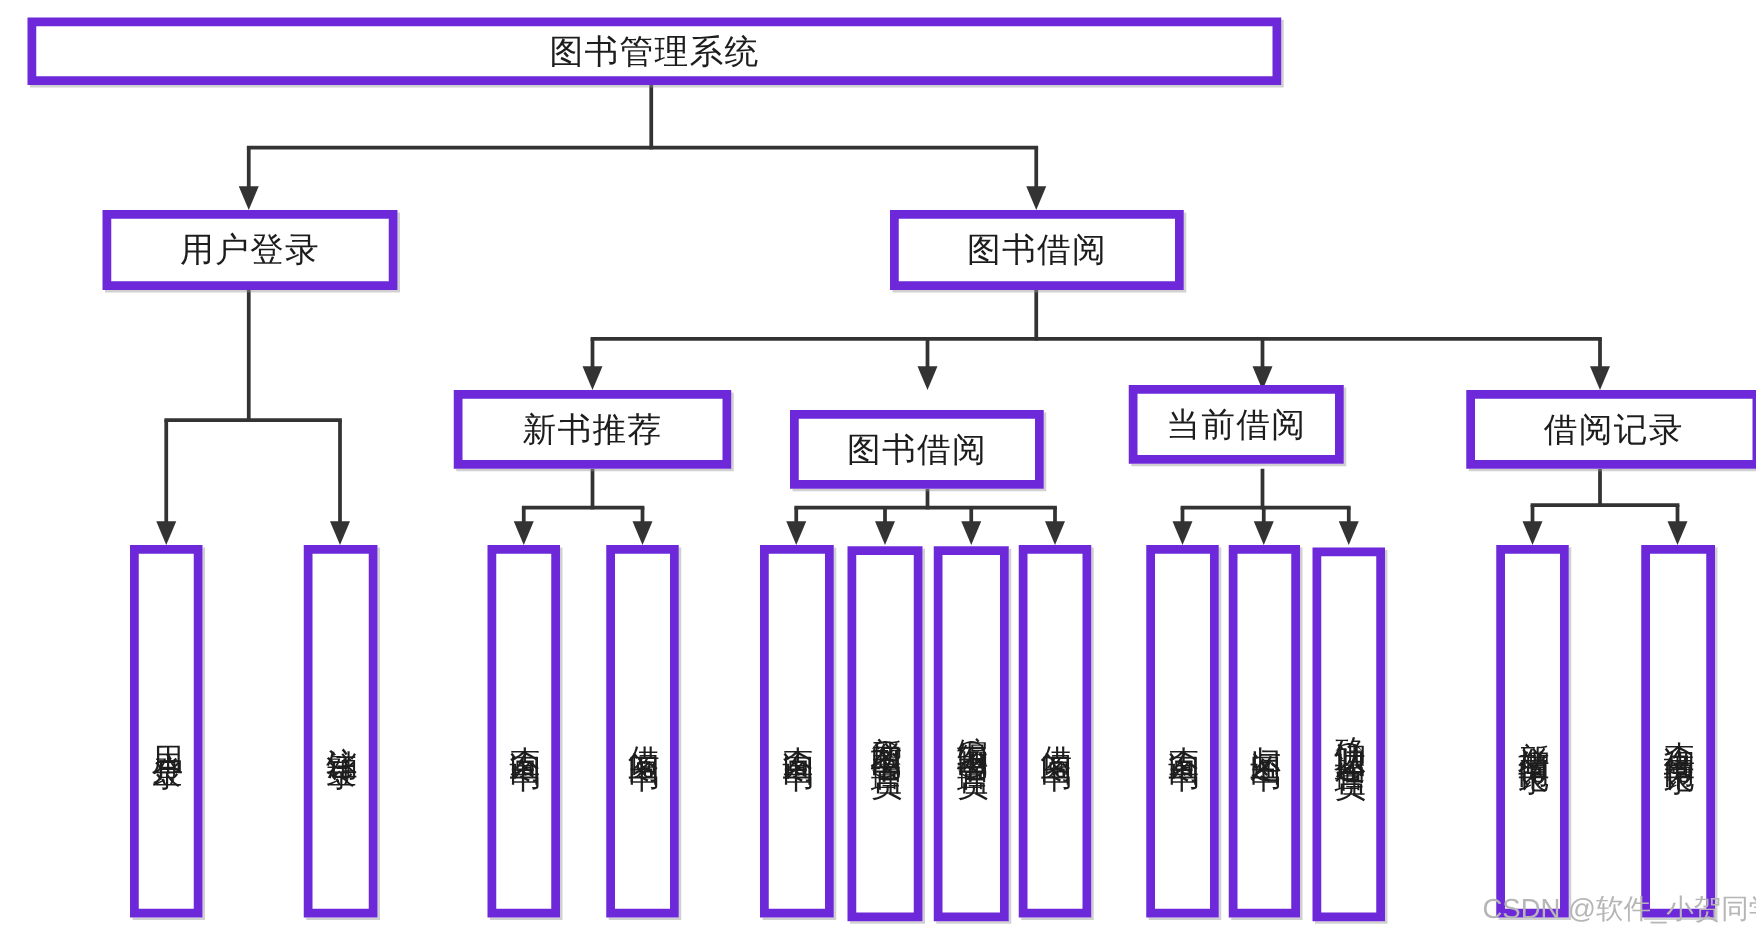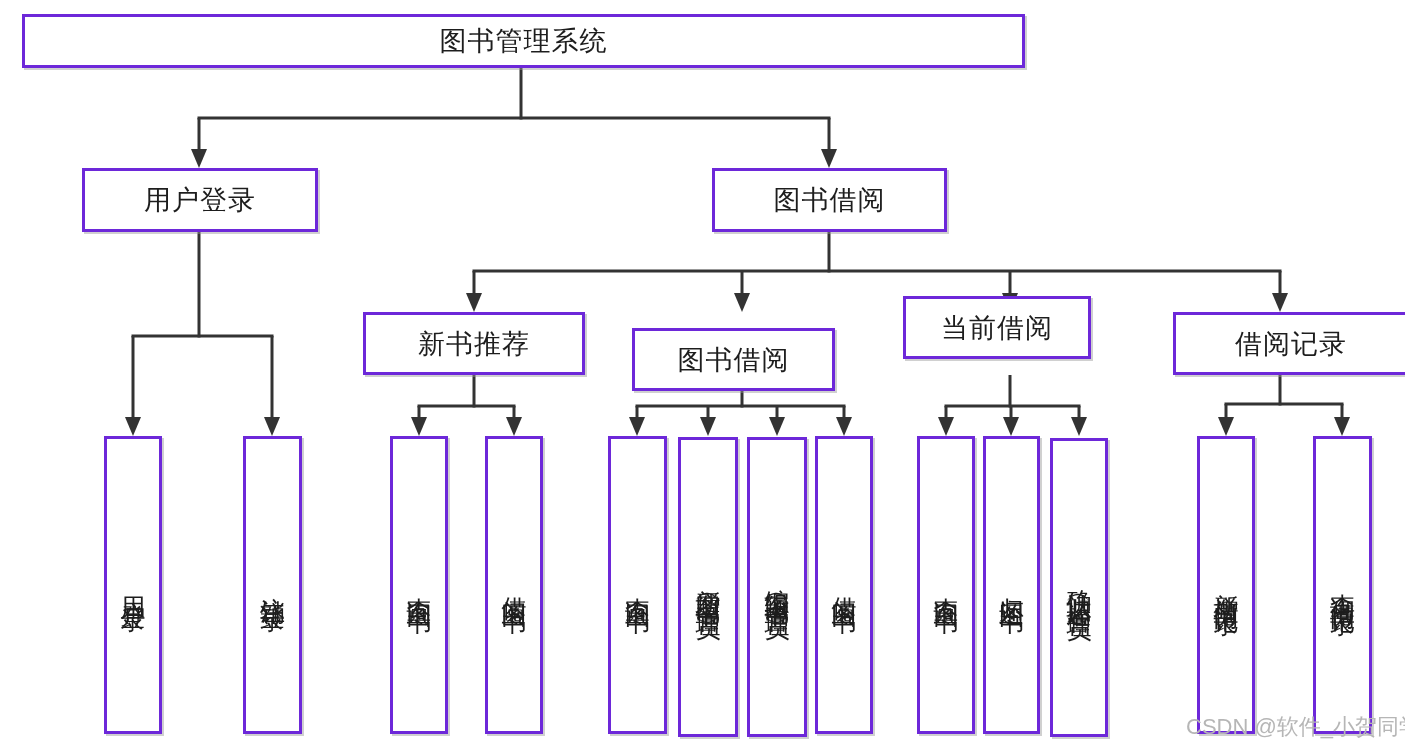--- a/index.html
+++ b/index.html
@@ -13,21 +13,21 @@
   }
   .connectors {
     position: absolute;
     left: 0; top: 0;
     width: 1405px; height: 747px;
     z-index: 1;
   }
   .node {
     position: absolute;
     box-sizing: border-box;
-    border: 3px solid #6d28d9;
+    border: 7px solid #6d28d9;
     background: #ffffff;
     box-shadow: 2px 2px 0 rgba(150,150,150,0.45);
     display: flex;
     align-items: center;
     justify-content: center;
     color: #1d1d1d;
     z-index: 2;
   }
   .node.h { font-size: 27px; letter-spacing: 1px; }
   .node.v {
@@ -130,21 +130,21 @@
     </g>
   </svg>
 
   <div class="node h" style="left:22px; top:14px; width:1003px; height:54px;">图书管理系统</div>
 
   <div class="node h" style="left:82px; top:168px; width:236px; height:64px;">用户登录</div>
   <div class="node h" style="left:712px; top:168px; width:235px; height:64px;">图书借阅</div>
 
   <div class="node h" style="left:363px; top:312px; width:222px; height:63px;">新书推荐</div>
   <div class="node h" style="left:632px; top:328px; width:203px; height:63px;">图书借阅</div>
-  <div class="node h" style="left:903px; top:296px; width:188px; height:63px;">当前借阅</div>
+  <div class="node h" style="left:903px; top:308px; width:172px; height:63px;">当前借阅</div>
   <div class="node h" style="left:1173px; top:312px; width:236px; height:63px;">借阅记录</div>
 
   <div class="node v" style="left:104px; top:436px; width:58px; height:298px;">用户登录</div>
   <div class="node v" style="left:243px; top:436px; width:59px; height:298px;">注销登录</div>
 
   <div class="node v" style="left:390px; top:436px; width:58px; height:298px;">查询图书</div>
   <div class="node v" style="left:485px; top:436px; width:58px; height:298px;">借阅图书</div>
 
   <div class="node v" style="left:608px; top:436px; width:59px; height:298px;">查询图书</div>
   <div class="node v" style="left:678px; top:437px; width:60px; height:300px;">新增图书（管理员）</div>

